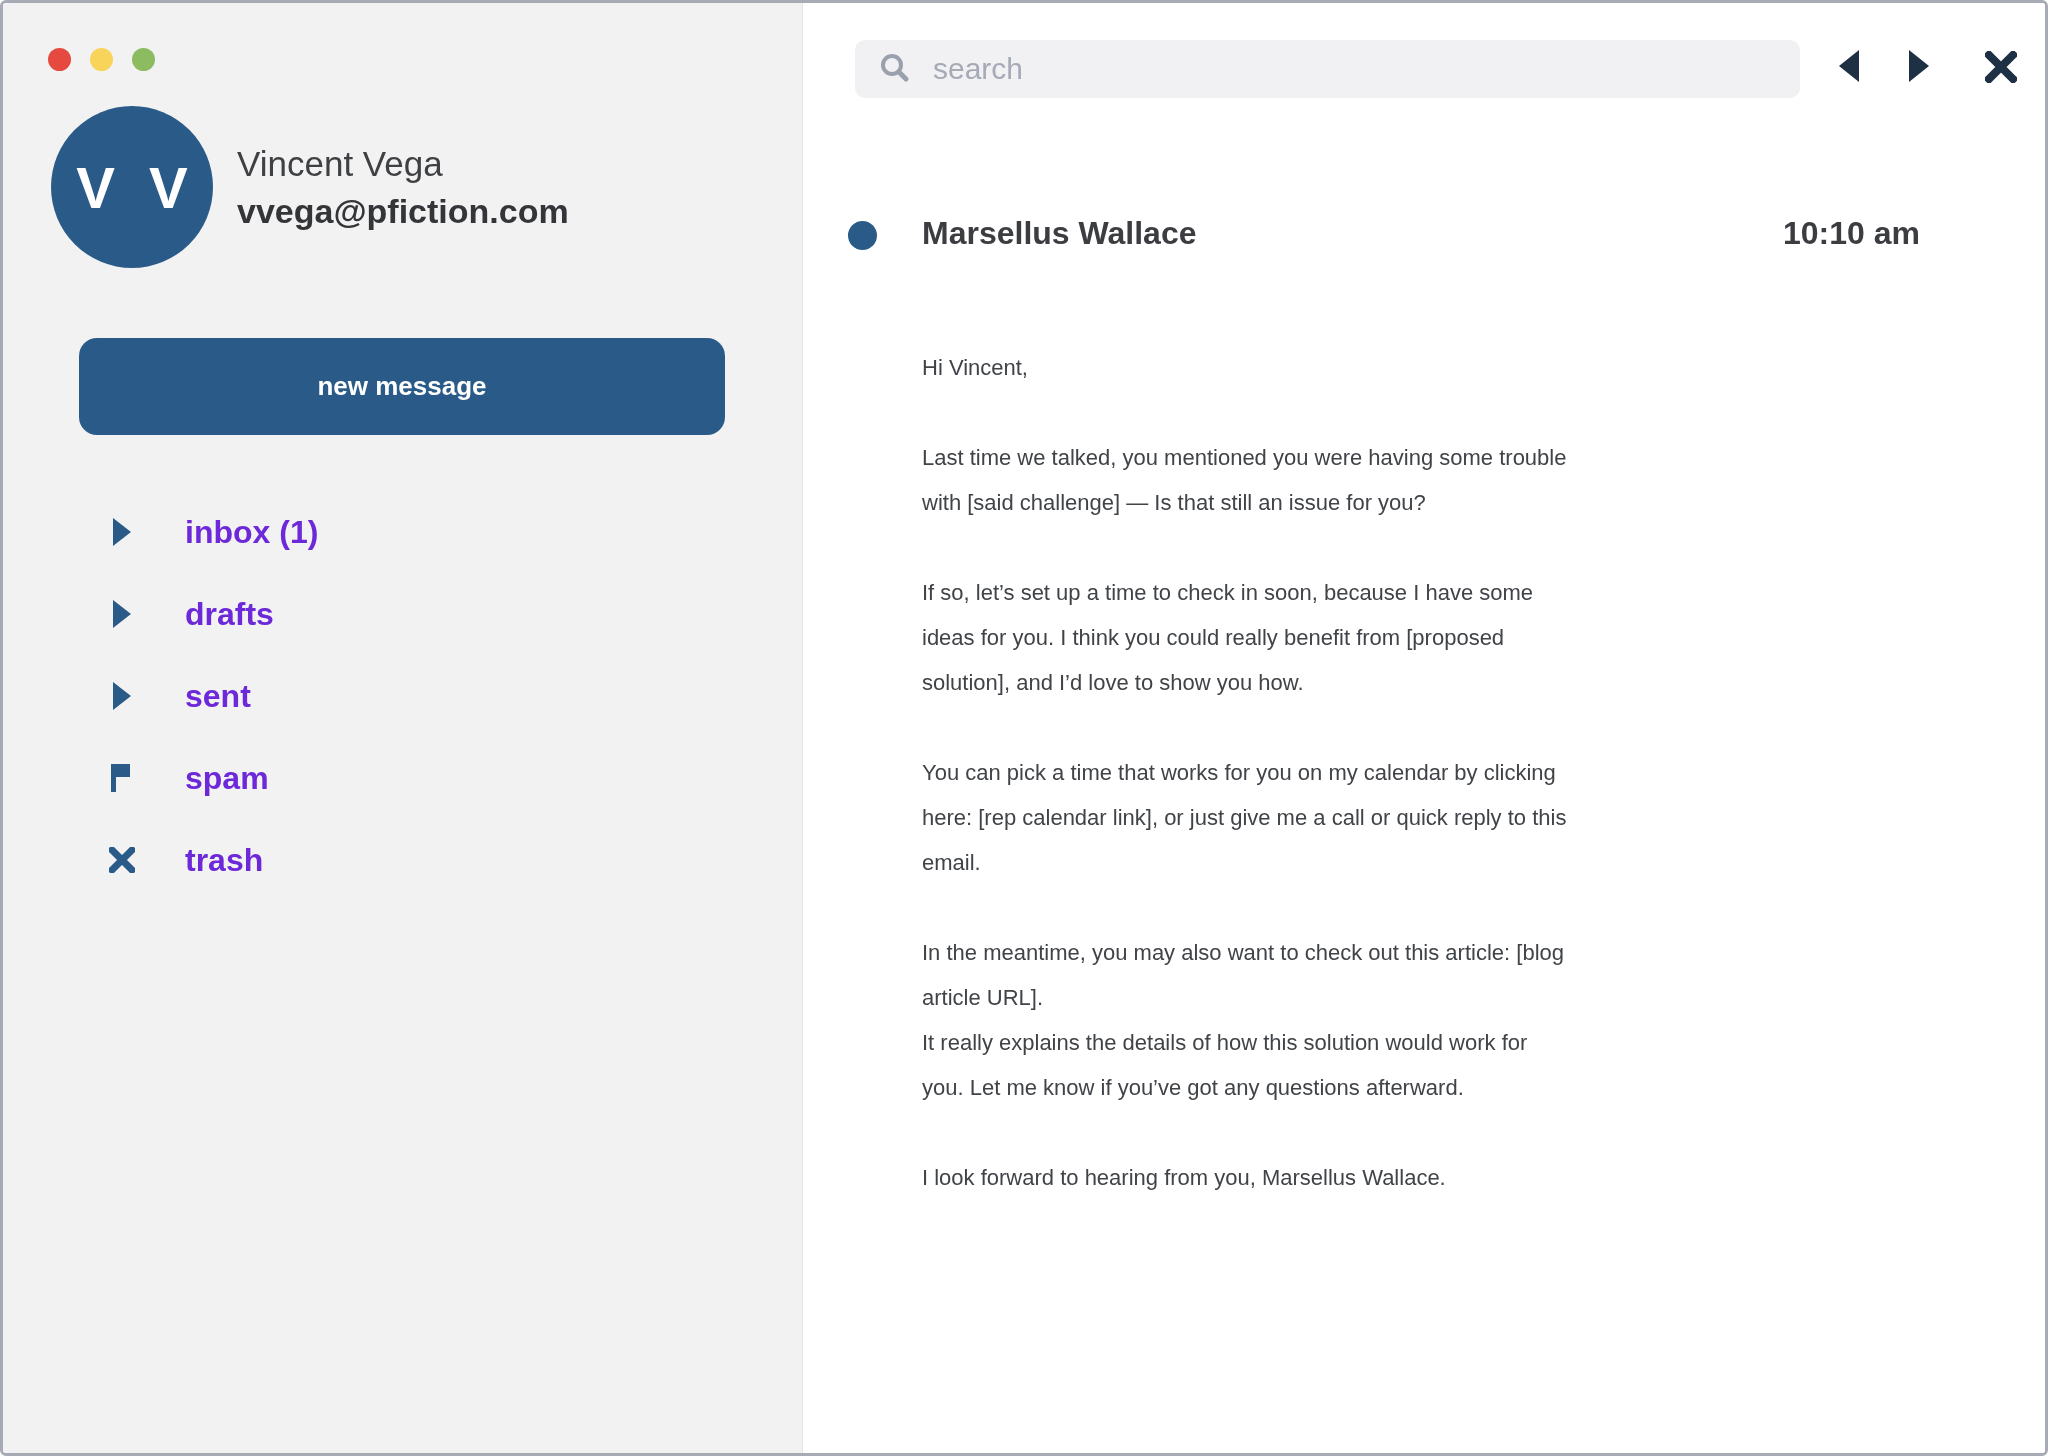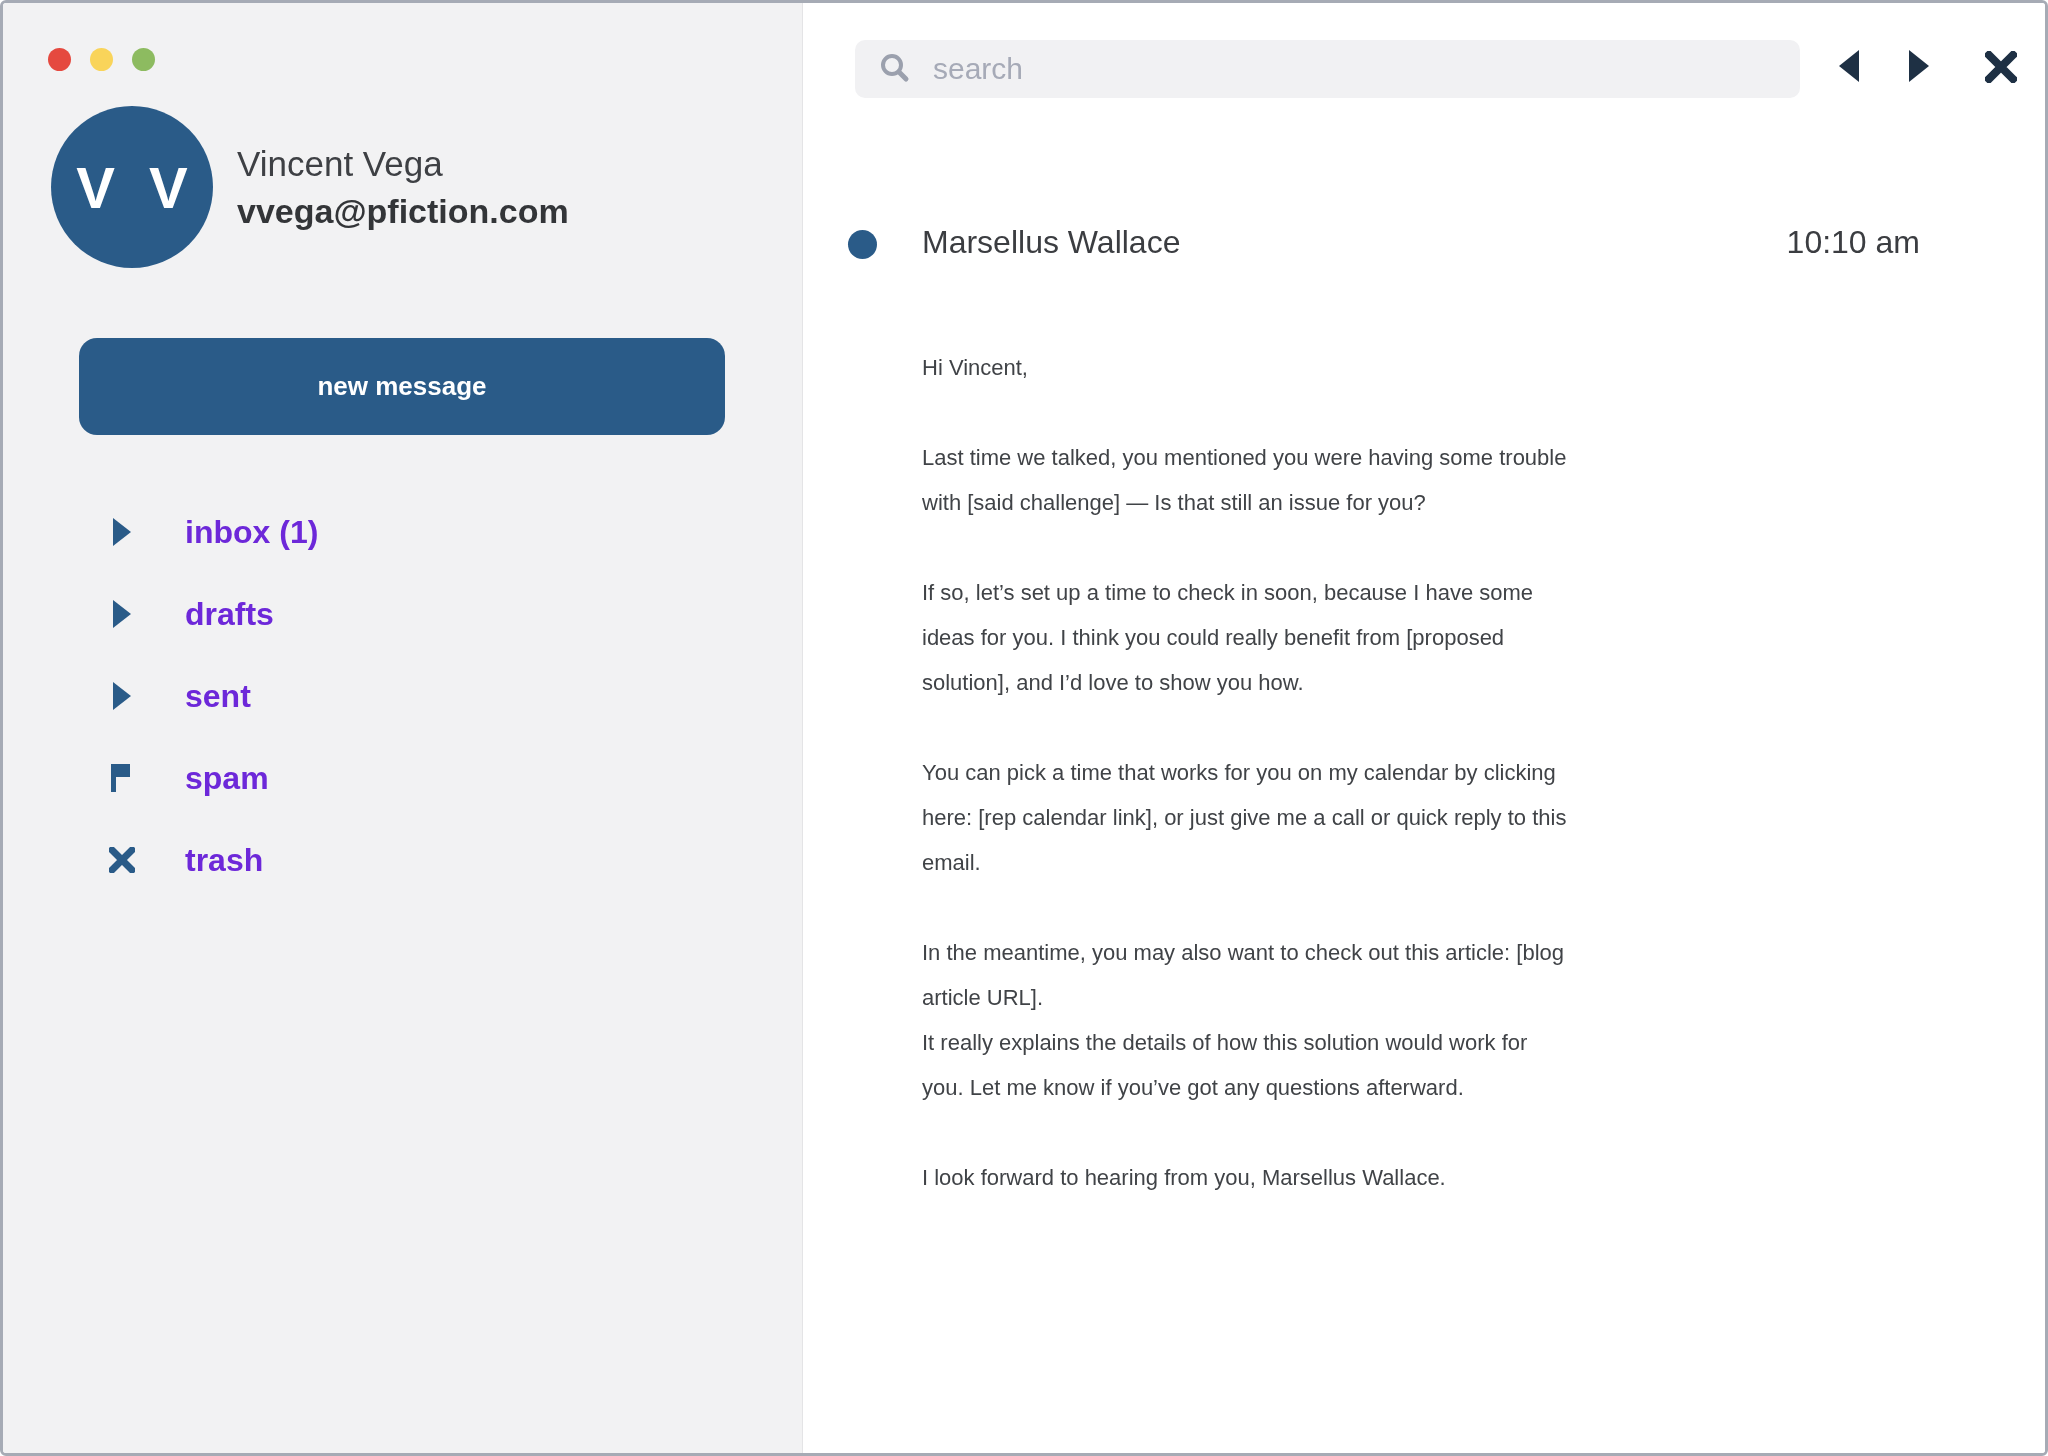--- a/index.html
+++ b/index.html
@@ -86,21 +86,21 @@
     font-family: inherit; font-size: 30px; color: #55585f;
   }
   .searchbox input::placeholder { color: #a6aab7; opacity: 1; }
 
   .nav-btn { position: absolute; top: 46px; cursor: pointer; display: flex; }
   .nav-back { left: 1035px; }
   .nav-fwd  { left: 1105px; }
   .close-btn { position: absolute; top: 48px; left: 1182px; cursor: pointer; display: flex; }
 
   .msg-header {
-    position: absolute; top: 221px; left: 0; width: 100%; height: 44px;
+    position: absolute; top: 212px; left: 0; width: 100%; height: 44px; font-weight: bold;
   }
   .unread-dot {
     position: absolute; left: 45px; top: 6px;
     width: 29px; height: 29px; border-radius: 50%;
     background: #2a5b88;
   }
   .sender {
     position: absolute; left: 119px; top: 0;
     font-size: 32px; color: #3b3d41;
   }

